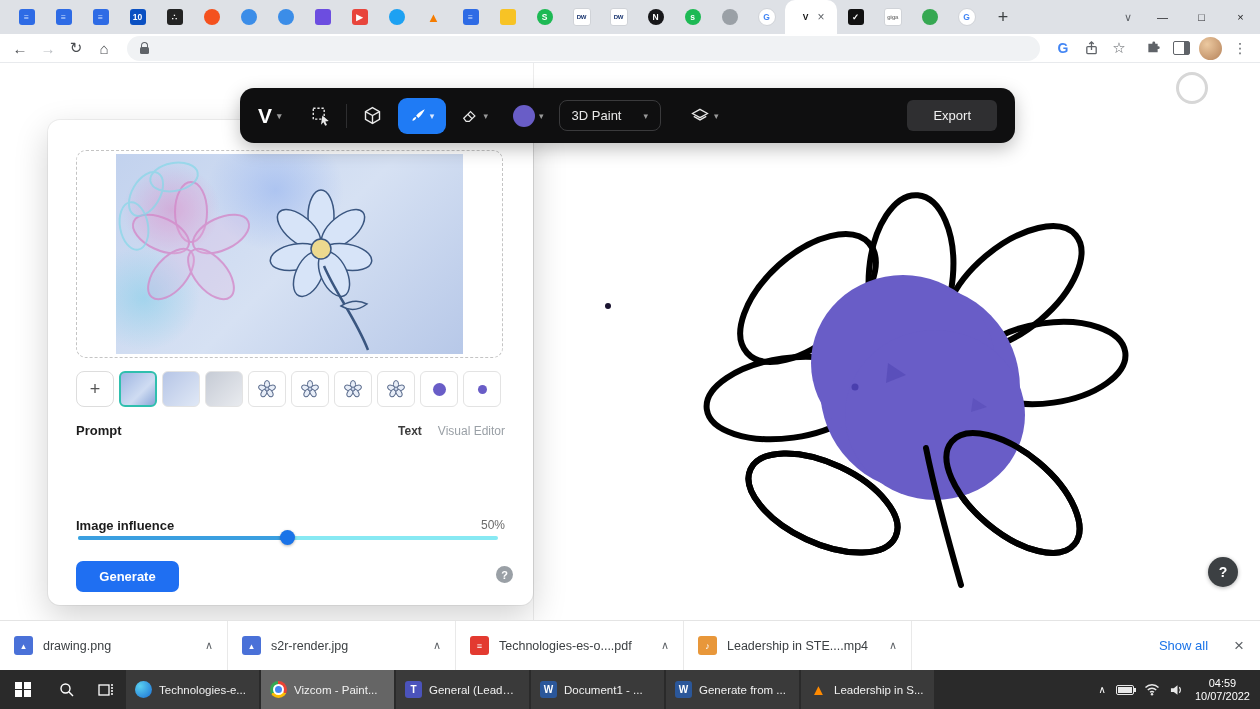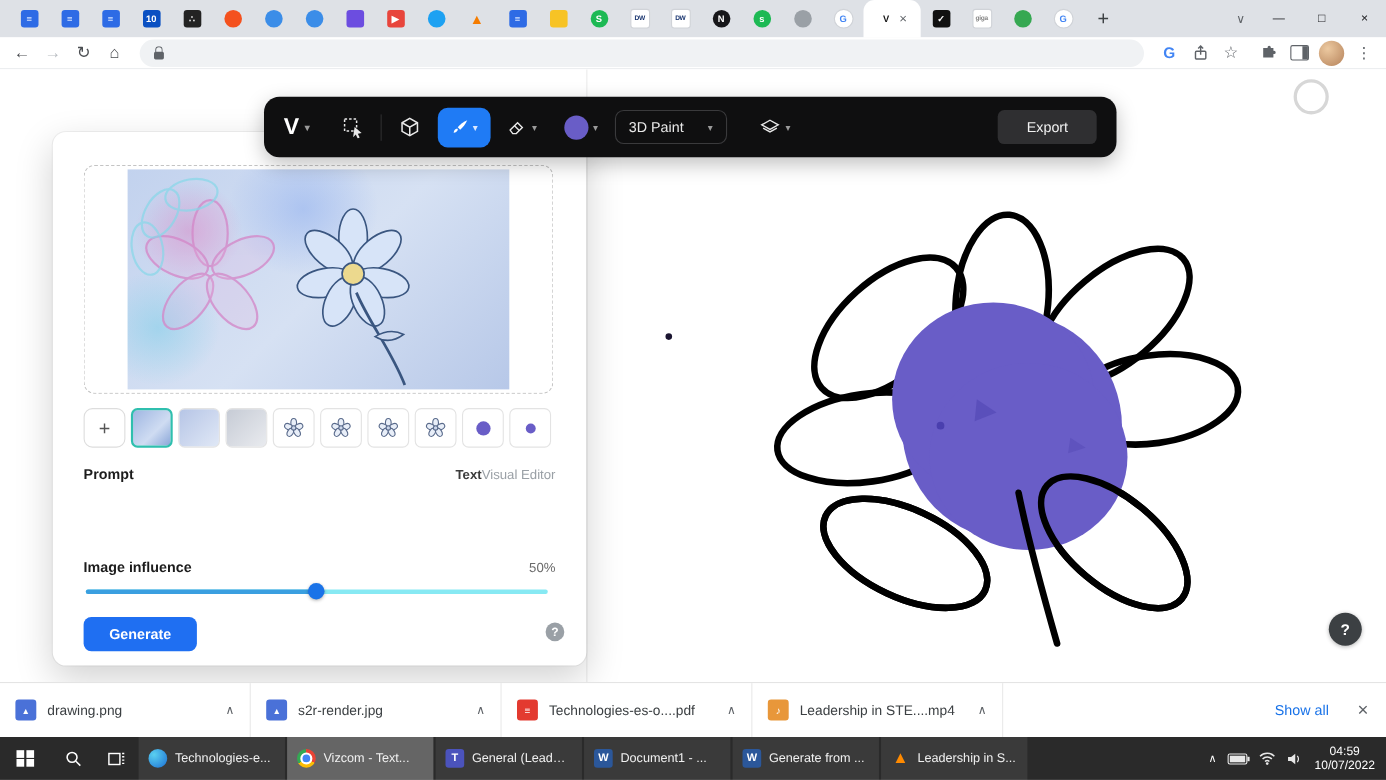--- a/index.html
+++ b/index.html
@@ -88,27 +88,27 @@
   .thumb.selected{border:2px solid #2fbfae;}
   .thumb.t-img1{background:linear-gradient(135deg,#9fb6e2,#cfdcf2 60%,#8aa6d8);}
   .thumb.t-img2{background:linear-gradient(135deg,#b6c5e6,#e0e8f6);}
   .thumb.t-img3{background:linear-gradient(135deg,#c6cbd5,#e9ebef);}
   .thumb .sk-flower{display:none;}
   .thumb.t-sketch .sk-flower{display:block;}
   .thumb.t-blob::after{content:"";width:13px;height:13px;border-radius:50%;background:#695dc7;}
   .thumb.t-blob.sm::after{width:9px;height:9px;}
   .prompt-row{position:absolute;left:28px;right:28px;top:303px;display:flex;justify-content:space-between;align-items:baseline;}
   .prompt-label{font-size:13px;font-weight:700;color:#1c1c1c;}
-  .prompt-tabs{display:flex;gap:0;align-items:baseline;}
+  .prompt-tabs{display:flex;gap:16px;align-items:baseline;}
   .ptab{font-size:12px;color:#9aa0a6;}
   .ptab.on{color:#3c3c3c;font-weight:700;}
   .prompt-input{position:absolute;left:28px;top:329px;width:427px;height:33px;background:#ebebeb;border:1px solid #e0e0e0;
                 border-radius:8px;box-sizing:border-box;padding:0 14px;font-size:13px;color:#3a3a3a;
                 font-family:"Liberation Sans",sans-serif;outline:none;}
-  .infl-row{position:absolute;left:28px;right:28px;top:388px;display:flex;justify-content:space-between;align-items:center;}
+  .infl-row{position:absolute;left:28px;right:28px;top:398px;display:flex;justify-content:space-between;align-items:flex-start;}
   .infl-label{font-size:13px;font-weight:700;color:#1c1c1c;}
   .infl-val{font-size:12px;color:#6a6a6a;}
   .slider{position:absolute;left:30px;top:409px;width:420px;height:18px;}
   .slider-track{position:absolute;left:0;right:0;top:7px;height:4px;border-radius:2px;background:#87e9f3;}
   .slider-fill{position:absolute;left:0;top:7px;height:4px;border-radius:2px;background:#3a9fe0;}
   .slider-handle{position:absolute;top:1px;width:15px;height:15px;border-radius:50%;background:#1a73e8;box-shadow:0 1px 3px rgba(0,0,0,.3);}
   .generate-btn{position:absolute;left:28px;top:441px;width:103px;height:31px;background:#1f6ff2;border-radius:7px;
                 color:#fff;font-size:13px;font-weight:700;display:flex;align-items:center;justify-content:center;}
   .panel-help{position:absolute;left:448px;top:446px;width:17px;height:17px;border-radius:50%;background:#9aa0a6;
               color:#fff;font-size:11px;font-weight:700;display:flex;align-items:center;justify-content:center;}
@@ -557,21 +557,21 @@
         <rect x="1" y="2" width="10" height="10" fill="none" stroke="#fff" stroke-width="1.3"></rect>
         <path d="M13 2 h2 M13 5 h2 M13 8 h2 M13 11 h2" stroke="#fff" stroke-width="1.3"></path>
       </svg>
     </div>
     <div class="tb-app edge">
         <span class="app-ico"></span>
         <span class="app-label">Technologies-e...</span>
       </div>
       <div class="tb-app chrome active">
         <span class="app-ico"></span>
-        <span class="app-label">Vizcom - Text...</span>
+        <span class="app-label">Vizcom - Paint...</span>
       </div>
       <div class="tb-app teams">
         <span class="app-ico">T</span>
         <span class="app-label">General (Leader...</span>
       </div>
       <div class="tb-app word">
         <span class="app-ico">W</span>
         <span class="app-label">Document1 - ...</span>
       </div>
       <div class="tb-app word">

